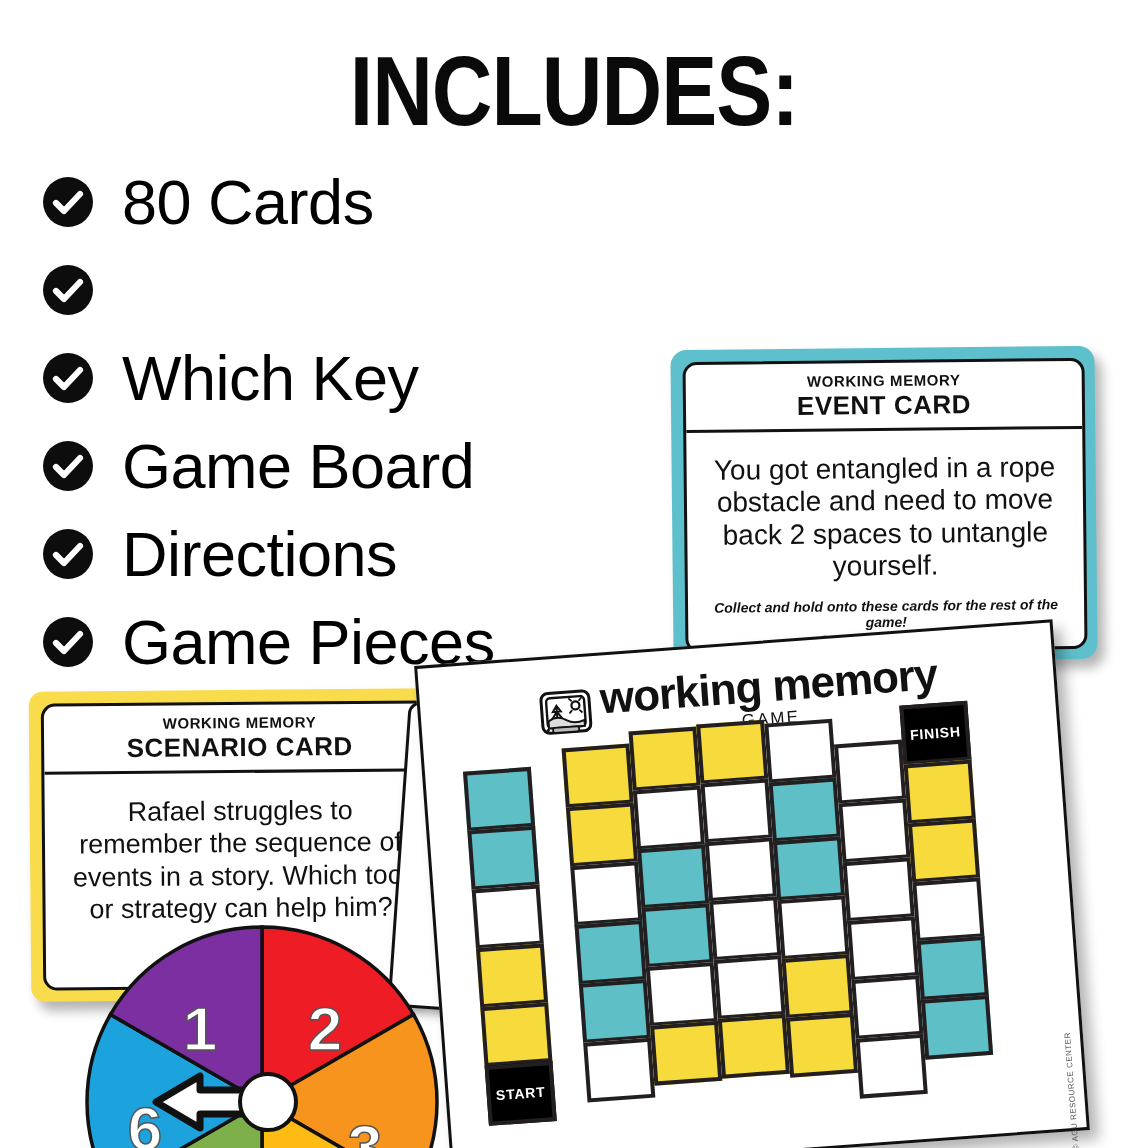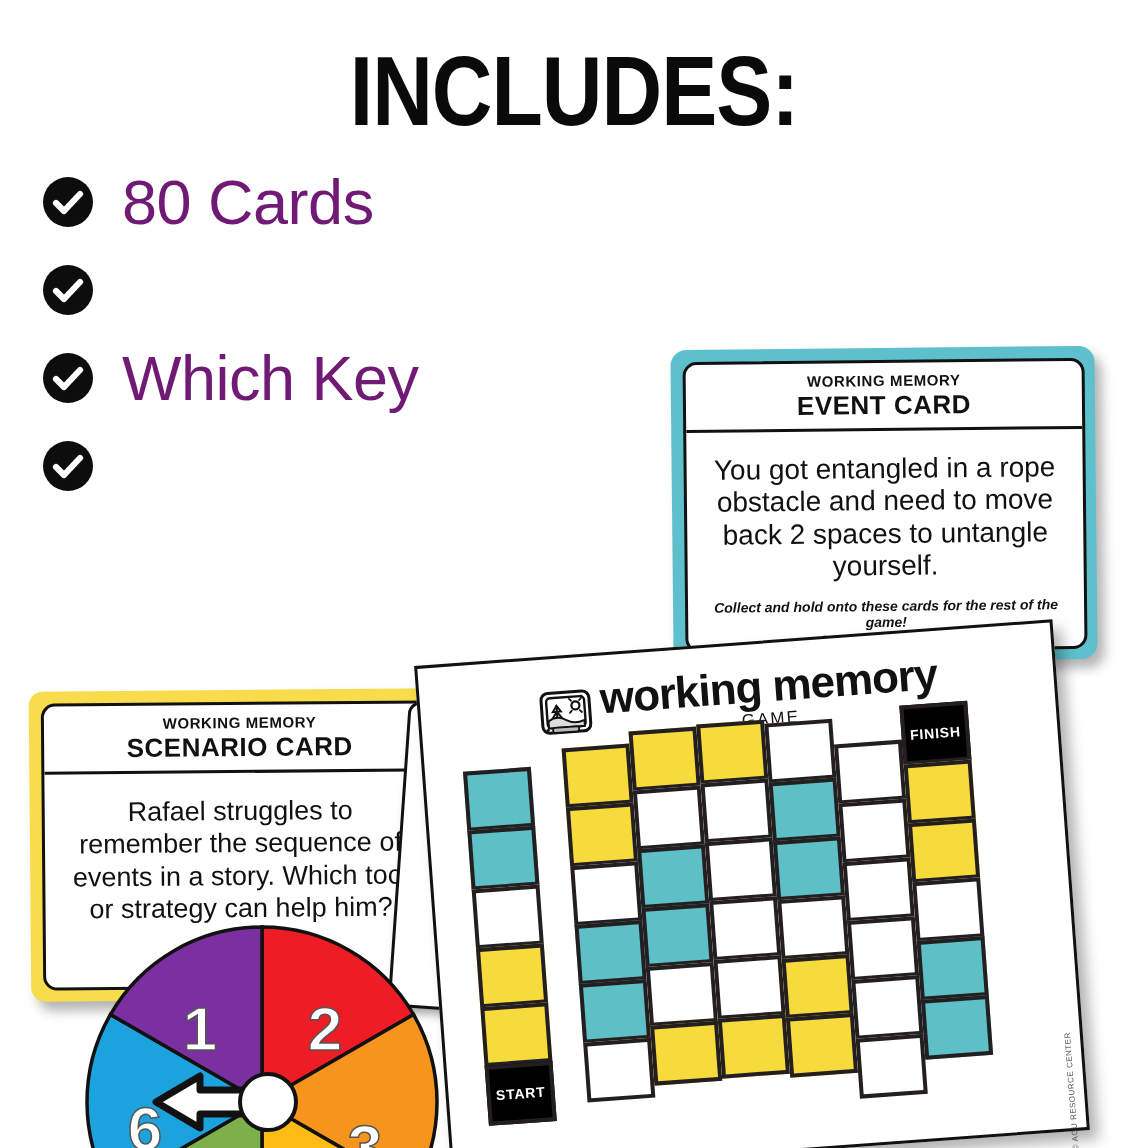--- a/index.html
+++ b/index.html
@@ -28,21 +28,21 @@
   .include-row{
     display:flex;align-items:center;
     height:88px;
   }
   .check-icon{
     flex:0 0 auto;width:52px;height:52px;margin-right:28px;
     position:relative;
   }
   .check-icon svg{display:block;width:52px;height:52px;}
   .include-label{
-    font-size:63px;color:#701a75;white-space:nowrap;
+    font-size:63px;color:#000000;white-space:nowrap;
     font-family:"Liberation Sans", sans-serif;
     letter-spacing:-0.5px;
   }
 
   
   .card-shell{
     position:absolute;
     box-sizing:border-box;
     box-shadow:7px 9px 12px rgba(0,0,0,0.30);
   }
@@ -214,30 +214,49 @@
   <div class="include-row">
     <span class="check-icon">
       <svg viewBox="0 0 52 52">
           <circle cx="26" cy="26" r="25" fill="#0d0d0d"></circle>
           <path d="M14 27 L22 35 L38 18" stroke="#fff" stroke-width="6.2" fill="none" stroke-linecap="round" stroke-linejoin="round"></path>
         </svg>
     </span>
     <span class="include-label">Which Key</span>
   </div>
 
-
-  <div class="include-row">
-    <span class="check-icon">
-      <svg viewBox="0 0 52 52">
-          <circle cx="26" cy="26" r="25" fill="#0d0d0d"></circle>
-          <path d="M14 27 L22 35 L38 18" stroke="#fff" stroke-width="6.2" fill="none" stroke-linecap="round" stroke-linejoin="round"></path>
-        </svg>
-    </span>
-  </div>
-
+  <div class="include-row">
+    <span class="check-icon">
+      <svg viewBox="0 0 52 52">
+          <circle cx="26" cy="26" r="25" fill="#0d0d0d"></circle>
+          <path d="M14 27 L22 35 L38 18" stroke="#fff" stroke-width="6.2" fill="none" stroke-linecap="round" stroke-linejoin="round"></path>
+        </svg>
+    </span>
+    <span class="include-label">Game Board</span>
+  </div>
+
+  <div class="include-row">
+    <span class="check-icon">
+      <svg viewBox="0 0 52 52">
+          <circle cx="26" cy="26" r="25" fill="#0d0d0d"></circle>
+          <path d="M14 27 L22 35 L38 18" stroke="#fff" stroke-width="6.2" fill="none" stroke-linecap="round" stroke-linejoin="round"></path>
+        </svg>
+    </span>
+    <span class="include-label">Directions</span>
+  </div>
+
+  <div class="include-row">
+    <span class="check-icon">
+      <svg viewBox="0 0 52 52">
+          <circle cx="26" cy="26" r="25" fill="#0d0d0d"></circle>
+          <path d="M14 27 L22 35 L38 18" stroke="#fff" stroke-width="6.2" fill="none" stroke-linecap="round" stroke-linejoin="round"></path>
+        </svg>
+    </span>
+    <span class="include-label">Game Pieces</span>
+  </div>
 
 </div>
 
 <div class="card-shell" id="event-card">
   <div class="card-inner">
     <div class="card-head">
       <div class="card-kicker">WORKING MEMORY</div>
       <div class="card-type">EVENT CARD</div>
     </div>
     <div class="card-body">

